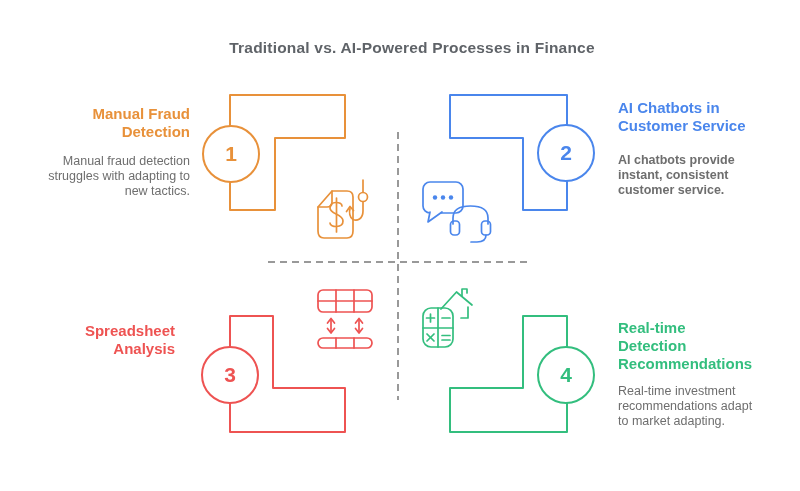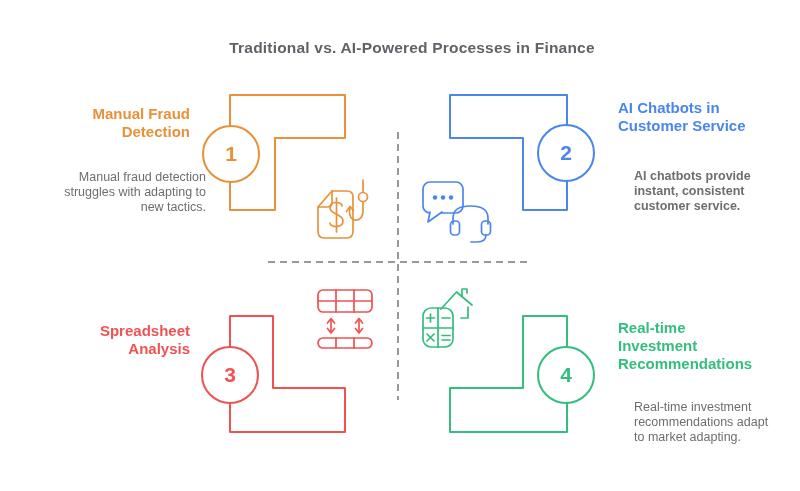--- a/index.html
+++ b/index.html
@@ -13,30 +13,30 @@
   }
   .art{position:absolute;left:0;top:0;width:800px;height:491px;}
 
   
   :root{
     --orange:#e8913a;--blue:#4a86ec;--red:#ee5352;--green:#33be7e;
     --gray-text:#6e6e6e;--dash:#999999;
   }
 
   .qtitle{position:absolute;font-size:15px;font-weight:bold;line-height:17.5px;margin:0;}
-  .qdesc{position:absolute;font-size:12.5px;line-height:15px;color:var(--gray-text);margin:16px;}
+  .qdesc{position:absolute;font-size:12.5px;line-height:15px;color:var(--gray-text);margin:0;}
 
   .t-left{text-align:right;}
   .t-right{text-align:left;}
 
   .q1-title{left:70px;top:105px;width:120px;color:var(--orange);}
   .q1-desc{left:25px;top:154px;width:165px;}
   .q2-title{left:618px;top:99px;width:150px;color:var(--blue);}
   .q2-desc{left:618px;top:153px;width:125px;font-weight:bold;}
-  .q3-title{left:70px;top:322px;width:120px;color:var(--red);}
+  .q3-title{left:55px;top:322px;width:120px;color:var(--red);}
   .q3-desc{left:40px;top:372px;width:150px;}
   .q4-title{left:618px;top:319px;width:140px;color:var(--green);line-height:18px;}
   .q4-desc{left:618px;top:384px;width:140px;}
 
   .num-circle{
     position:absolute;width:58px;height:58px;border-radius:50%;background:#ffffff;
     border:2px solid;box-sizing:border-box;display:flex;align-items:center;justify-content:center;
     font-size:21px;font-weight:bold;
   }
   .c1{left:202px;top:125px;border-color:var(--orange);color:var(--orange);}
@@ -151,16 +151,16 @@
     </div>
 
   <h2 class="qtitle t-left q1-title">Manual Fraud Detection</h2>
   <p class="qdesc t-left q1-desc">Manual fraud detection struggles with adapting to new tactics.</p>
 
   <h2 class="qtitle t-right q2-title">AI Chatbots in Customer Service</h2>
   <p class="qdesc t-right q2-desc">AI chatbots provide instant, consistent customer service.</p>
 
   <h2 class="qtitle t-left q3-title">Spreadsheet Analysis</h2>
 
-  <h2 class="qtitle t-right q4-title">Real-time Investment Recommendations</h2>
+  <h2 class="qtitle t-right q4-title">Real-time Detection Recommendations</h2>
   <p class="qdesc t-right q4-desc">Real-time investment recommendations adapt to market adapting.</p>
 
 </div>
 
 </body></html>

